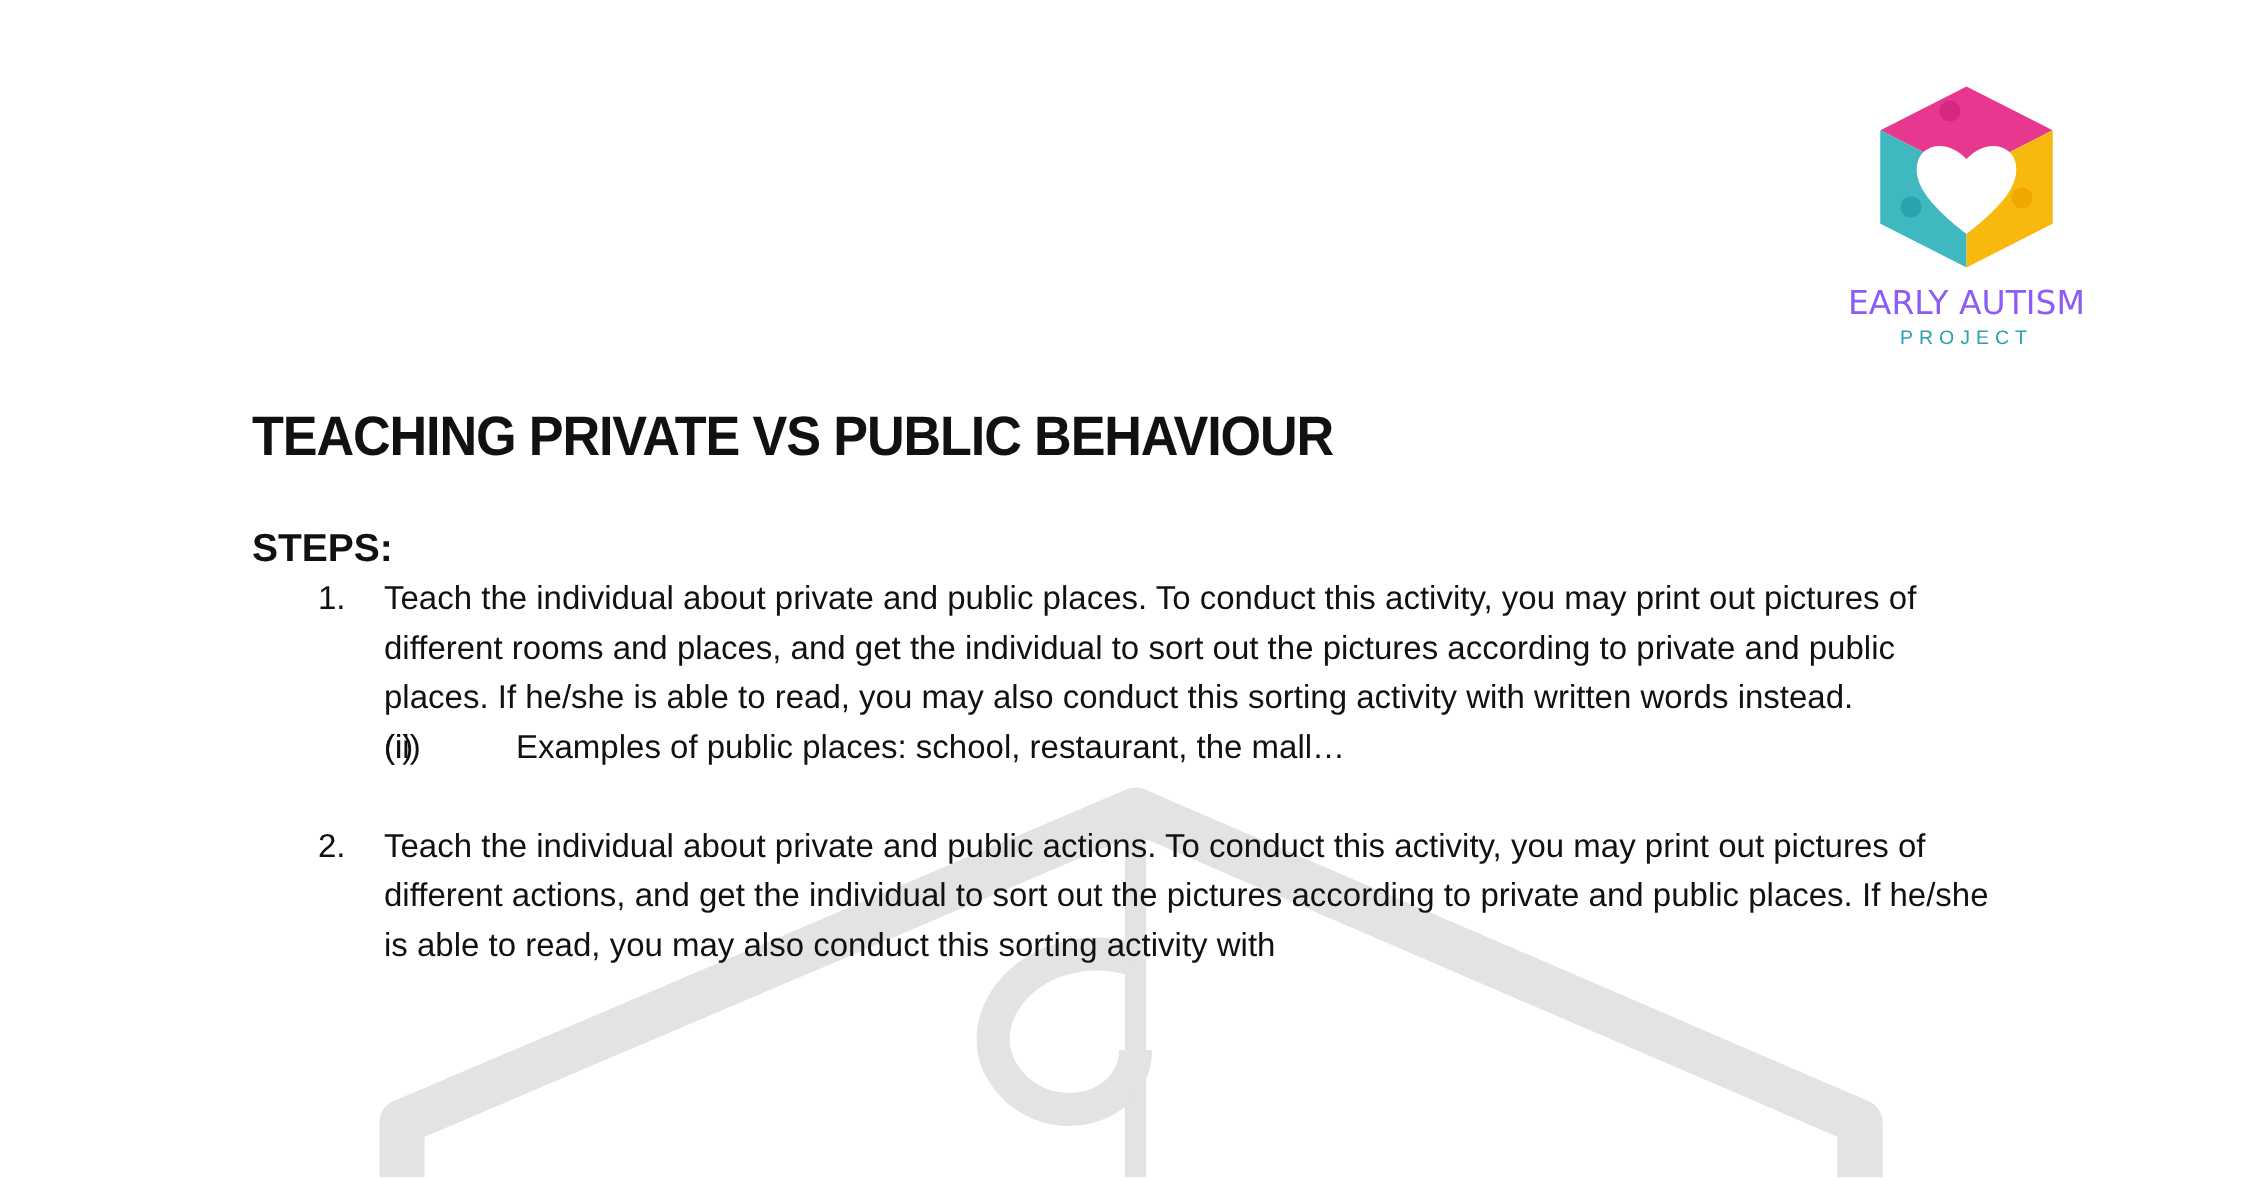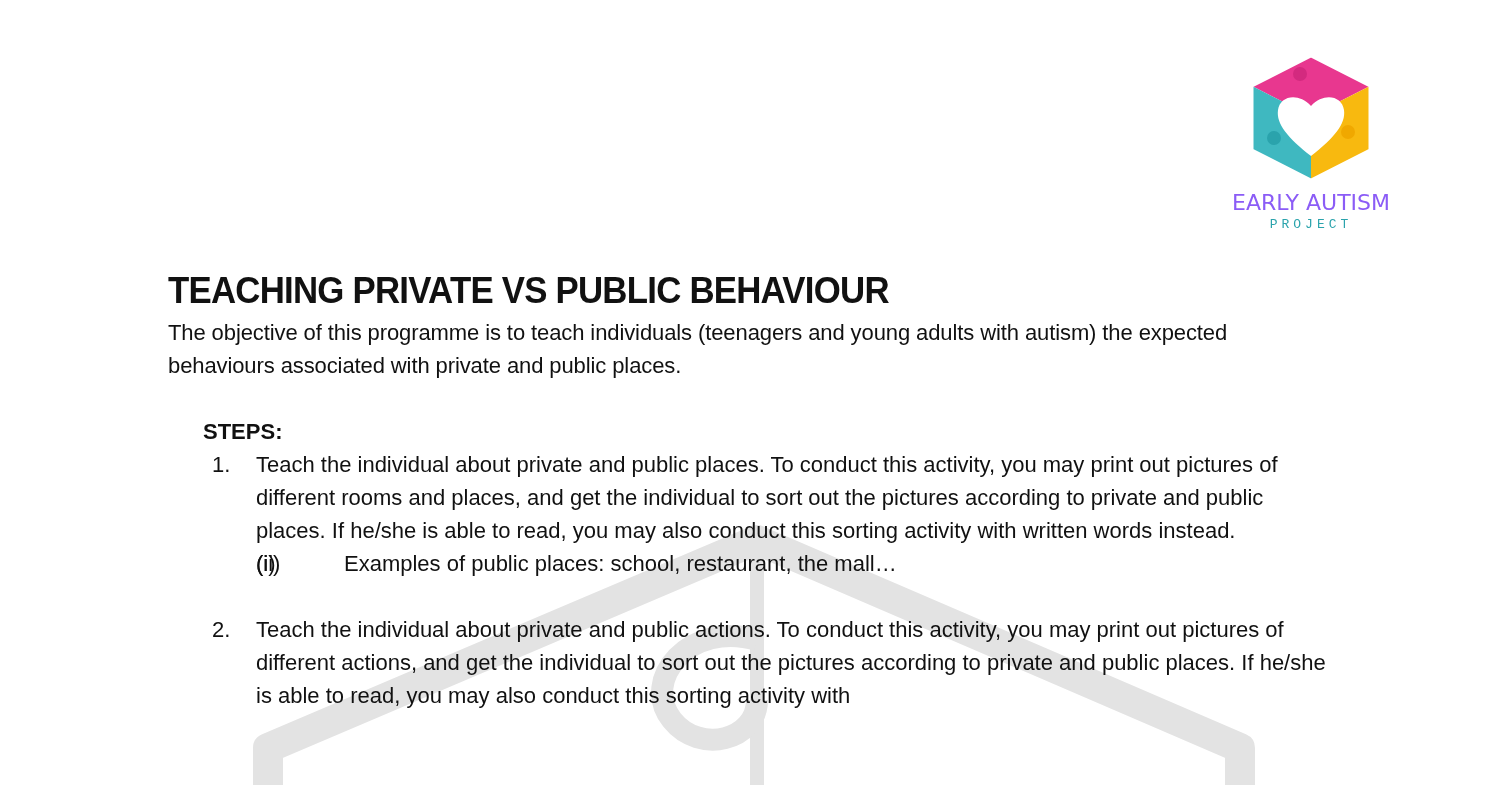--- a/index.html
+++ b/index.html
@@ -13,32 +13,32 @@
   .page { position: absolute; left: 0; top: 0; width: 1500px; height: 785px; }
   .watermark { position: absolute; left: 0; top: 0; width: 1500px; height: 785px; z-index: 0; }
   .logo { position: absolute; left: 1218px; top: 52px; width: 186px; height: 186px; z-index: 2; }
   .logo-text-1 {
     position: absolute; left: 1218px; top: 190px; width: 186px; text-align: center;
     color: #8b5cf6; font-size: 22px; letter-spacing: 0px; font-family: "DejaVu Sans", sans-serif;
     z-index: 2;
   }
   .logo-text-2 {
     position: absolute; left: 1218px; top: 217px; width: 186px; text-align: center;
-    color: #2aa3ac; font-size: 13px; letter-spacing: 4px; font-family: Liberation Mono, monospace;
+    color: #2aa3ac; font-size: 13px; letter-spacing: 4px; font-family: Liberation Sans, sans-serif;
     z-index: 2;
   }
   .content { position: absolute; left: 168px; top: 266px; width: 1160px; z-index: 3; }
   h1 {
     margin: 0; font-size: 37px; font-weight: bold; letter-spacing: -0.8px;
     line-height: 50px; font-family: "Liberation Sans", sans-serif;
     transform: scaleX(0.94); transform-origin: left;
     white-space: nowrap;
   }
   .para { font-size: 22px; line-height: 33px; margin: 0; letter-spacing: -0.1px; }
-  .steps-label { font-size: 22px; font-weight: bold; line-height: 33px; margin-top: 33px; margin-left: 35px; }
+  .steps-label { font-size: 26px; font-weight: bold; line-height: 33px; margin-top: 33px; }
   ol.steps { list-style: none; margin: 0; padding: 0; }
   .step { position: relative; padding-left: 88px; font-size: 22px; line-height: 33px; }
   .step-num { position: absolute; left: 44px; top: 0; }
   .sub { position: relative; padding-left: 88px; font-size: 22px; line-height: 33px; }
   .sub-num { position: absolute; left: 0; top: 0; }
   .gap { height: 33px; }
 </style>
 </head>
 <body>
 
@@ -60,21 +60,20 @@
     <circle cx="82" cy="22" r="7" fill="#d32a7f"></circle>
     <circle cx="130" cy="80" r="7" fill="#f0a800"></circle>
     <circle cx="56" cy="86" r="7" fill="#2aa3ac"></circle>
     <path d="M93,104 C70,86 58,72 60,58 C62,44 80,40 93,54 C106,40 124,44 126,58 C128,72 116,86 93,104 Z" fill="#ffffff"></path>
   </svg>
   <div class="logo-text-1">EARLY AUTISM</div>
   <div class="logo-text-2">PROJECT</div>
 
   <div class="content">
     <h1>TEACHING PRIVATE VS PUBLIC BEHAVIOUR</h1>
-    <p class="para">The objective of this programme is to teach individuals (teenagers and young adults with autism) the expected behaviours associated with private and public places.</p>
 
     <div class="steps-label">STEPS:</div>
 
     <ol class="steps">
       <li class="step">
         <span class="step-num">1.</span>
         <span>Teach the individual about private and public places. To conduct this activity, you may print out pictures of different rooms and places, and get the individual to sort out the pictures according to private and public places. If he/she is able to read, you may also conduct this sorting activity with written words instead.</span>
         <div class="sub" style="padding-left:88px;margin-left:0;">
           <span class="sub-num">(i)</span>
         </div>

